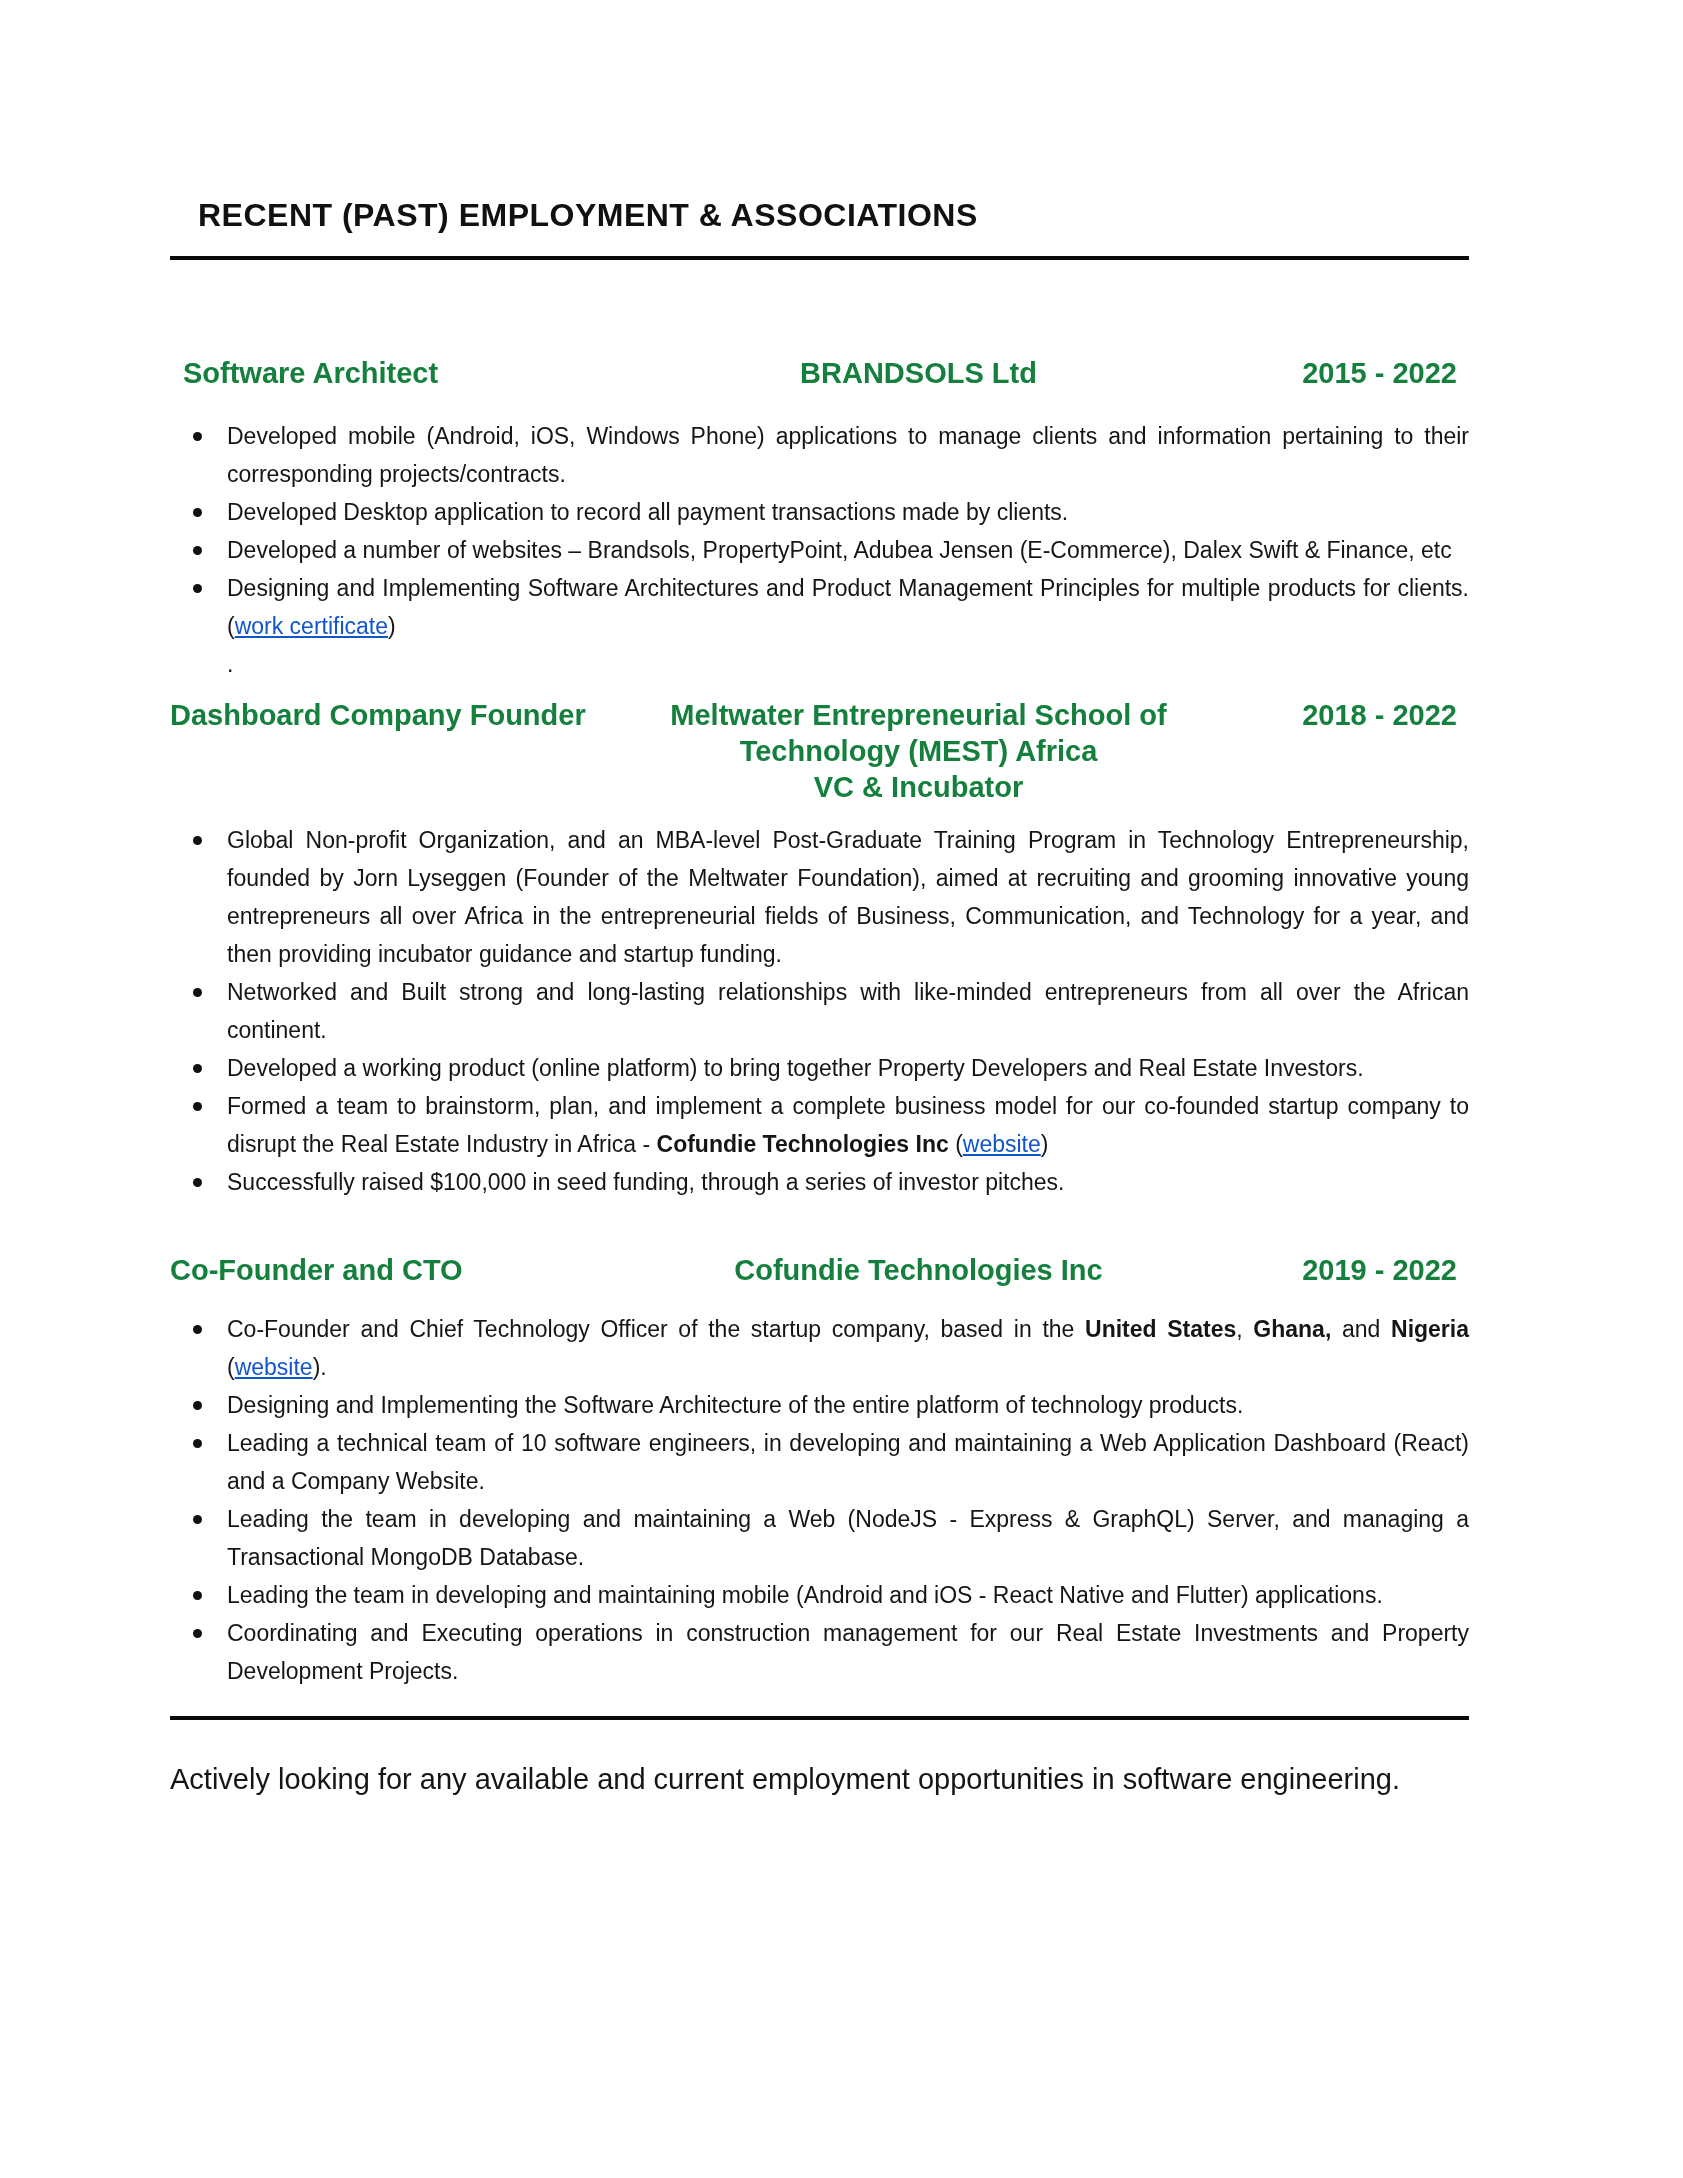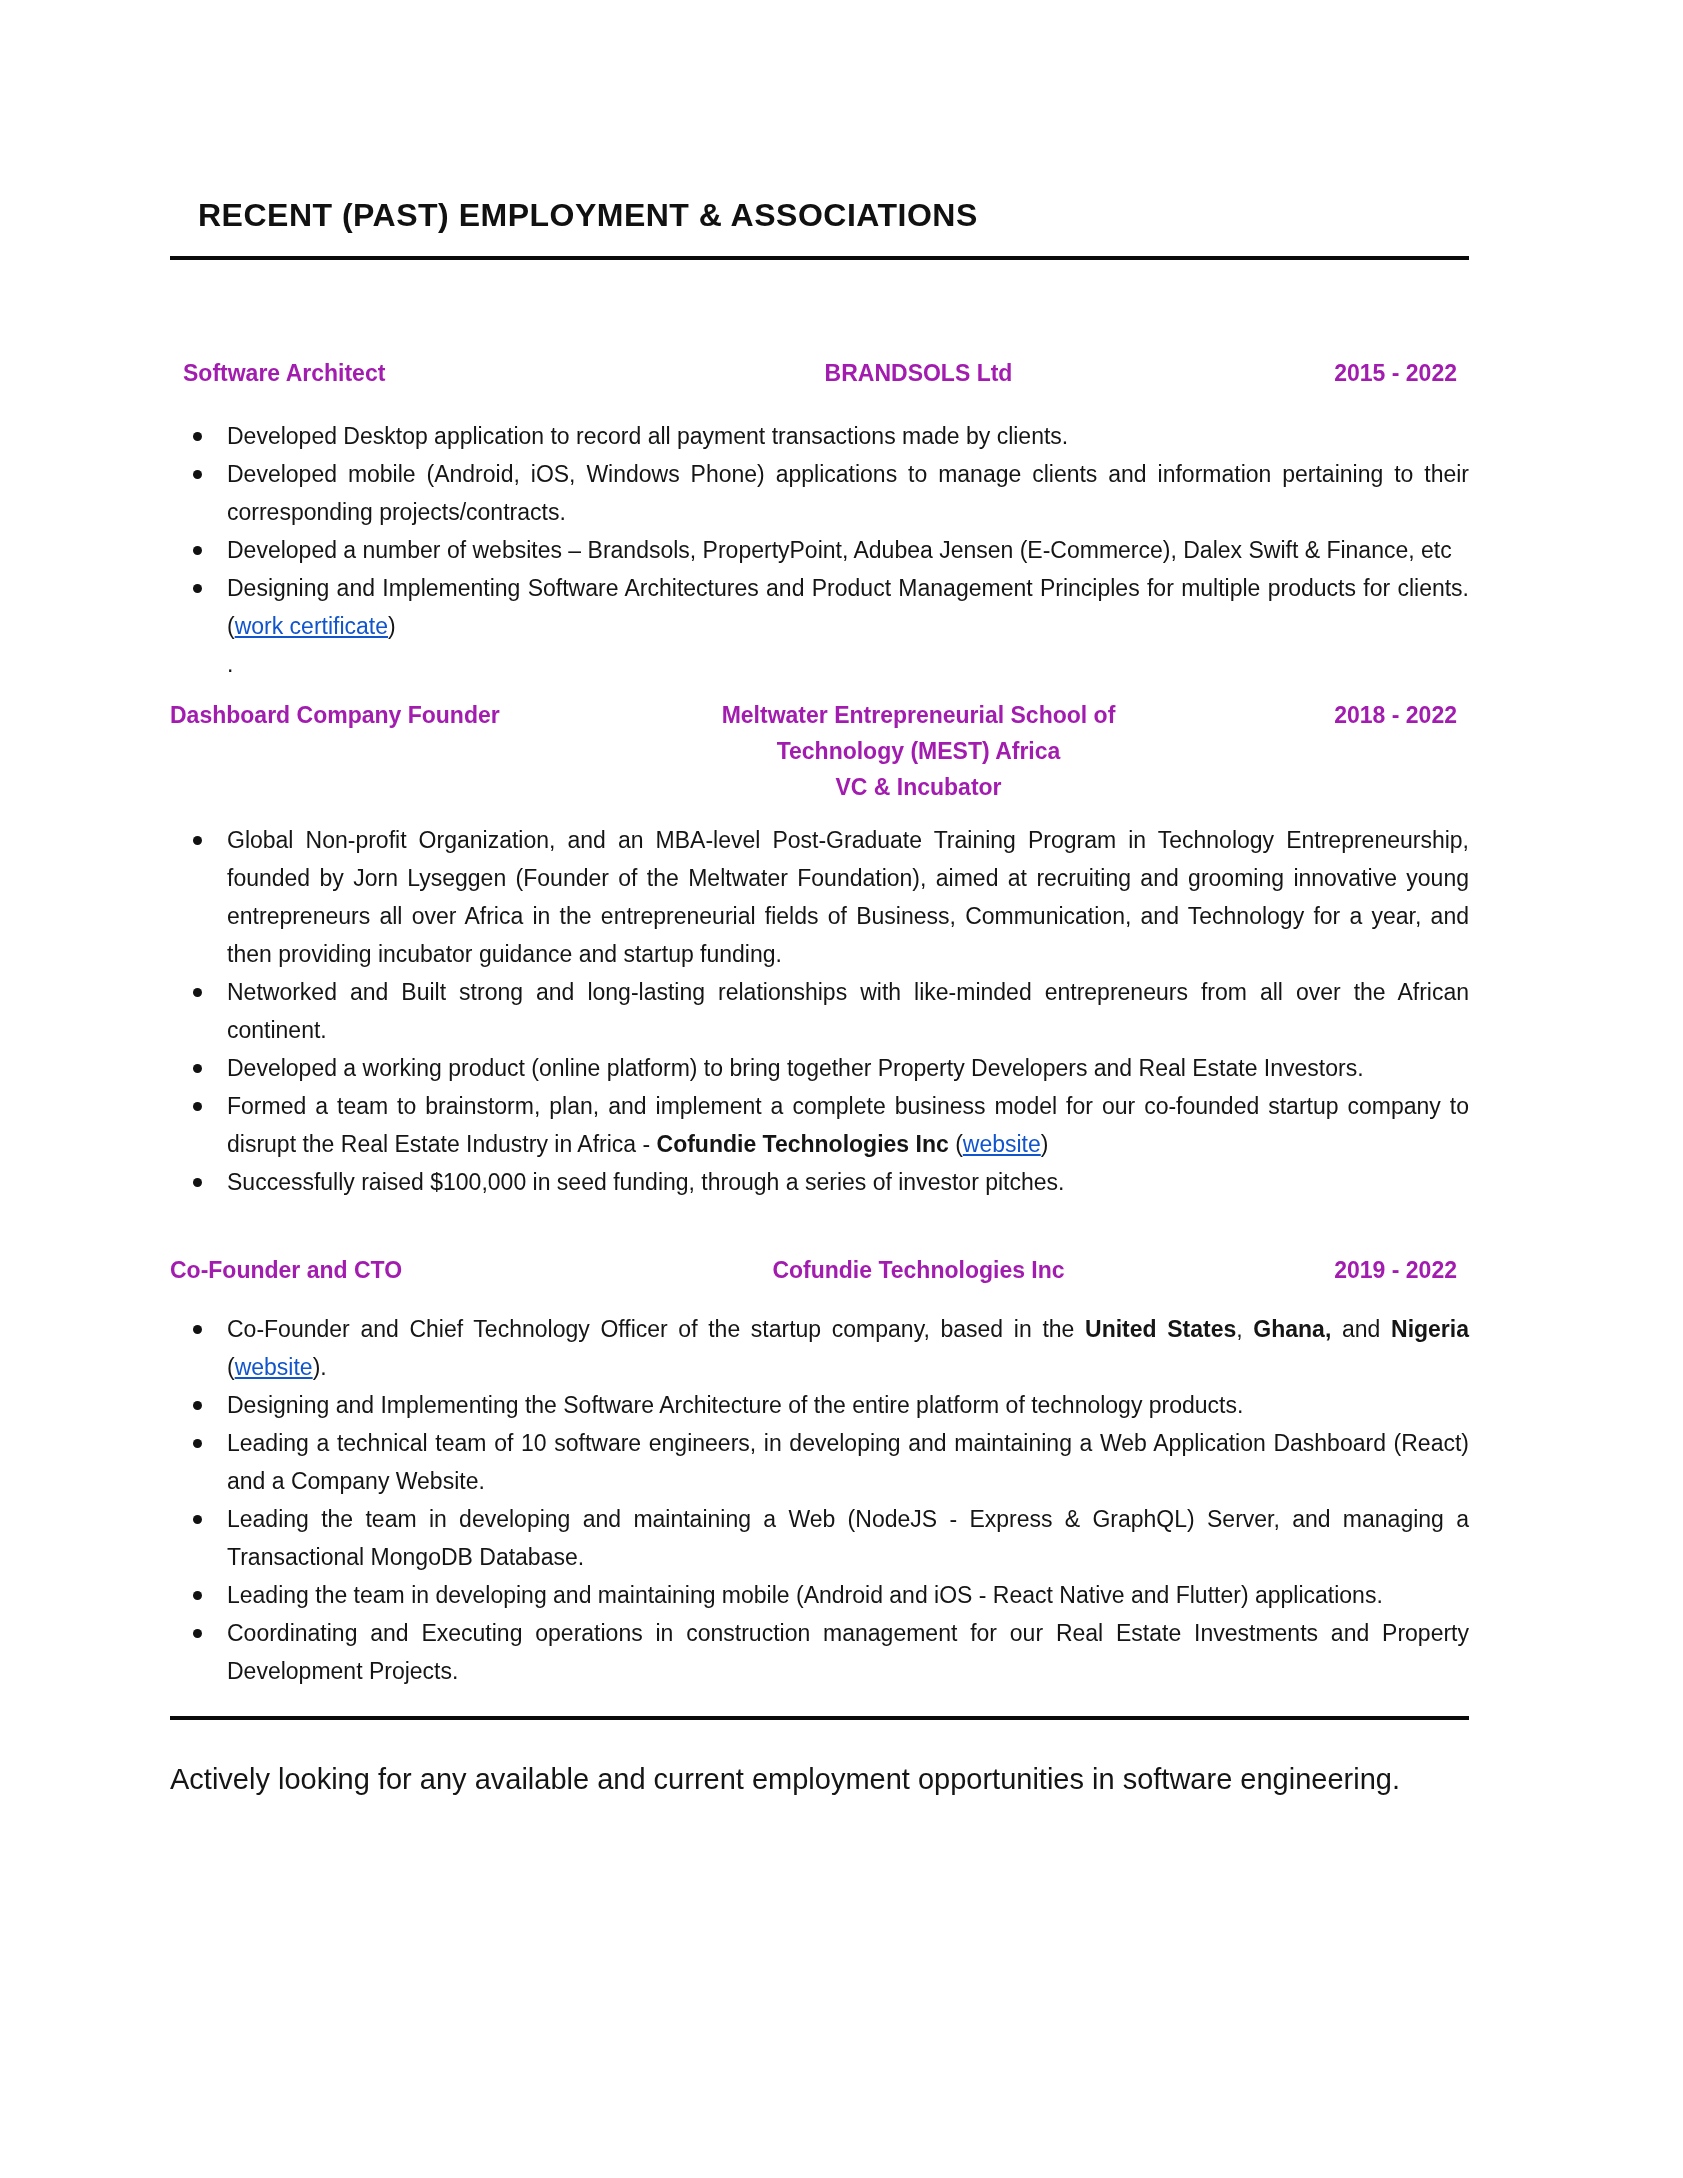--- a/index.html
+++ b/index.html
@@ -37,24 +37,24 @@
     height: 4px;
     background: #0a0a0a;
     margin-top: 22px;
   }
   .rule-current {
     margin-top: 26px;
   }
   
   .job-row {
     display: flex;
-    font-size: 23px;
+    font-size: 29px;
     font-weight: 700;
     line-height: 36px;
-    color: #a21caf;
+    color: #15803d;
   }
   .job-row-1 { margin-top: 95px; }
   .job-row-2 { margin-top: 14px; }
   .job-row-3 { margin-top: 51px; }
   .job-title {
     flex: 0 0 436px;
     box-sizing: border-box;
   }
   .job-title.indent-first { padding-left: 13px; }
   .job-company {
@@ -127,27 +127,27 @@
       <div class="job-company">
             <div>BRANDSOLS Ltd</div>
           </div>
       <div class="job-dates">2015 - 2022</div>
     </div>
     <div class="bullets">
           <div class="bullet">
             <div class="bullet-marker">
               <span class="bullet-dot"></span>
             </div>
+            <div class="bullet-text"><span>Developed mobile (Android, iOS, Windows Phone) applications to manage clients and information pertaining to their corresponding projects/contracts.</span></div>
+          </div>
+          <div class="bullet">
+            <div class="bullet-marker">
+              <span class="bullet-dot"></span>
+            </div>
             <div class="bullet-text"><span>Developed Desktop application to record all payment transactions made by clients.</span></div>
-          </div>
-          <div class="bullet">
-            <div class="bullet-marker">
-              <span class="bullet-dot"></span>
-            </div>
-            <div class="bullet-text"><span>Developed mobile (Android, iOS, Windows Phone) applications to manage clients and information pertaining to their corresponding projects/contracts.</span></div>
           </div>
           <div class="bullet">
             <div class="bullet-marker">
               <span class="bullet-dot"></span>
             </div>
             <div class="bullet-text"><span>Developed a number of websites – Brandsols, PropertyPoint, Adubea Jensen (E-Commerce), Dalex Swift &amp; Finance, etc</span></div>
           </div>
           <div class="bullet">
             <div class="bullet-marker">
               <span class="bullet-dot"></span>

